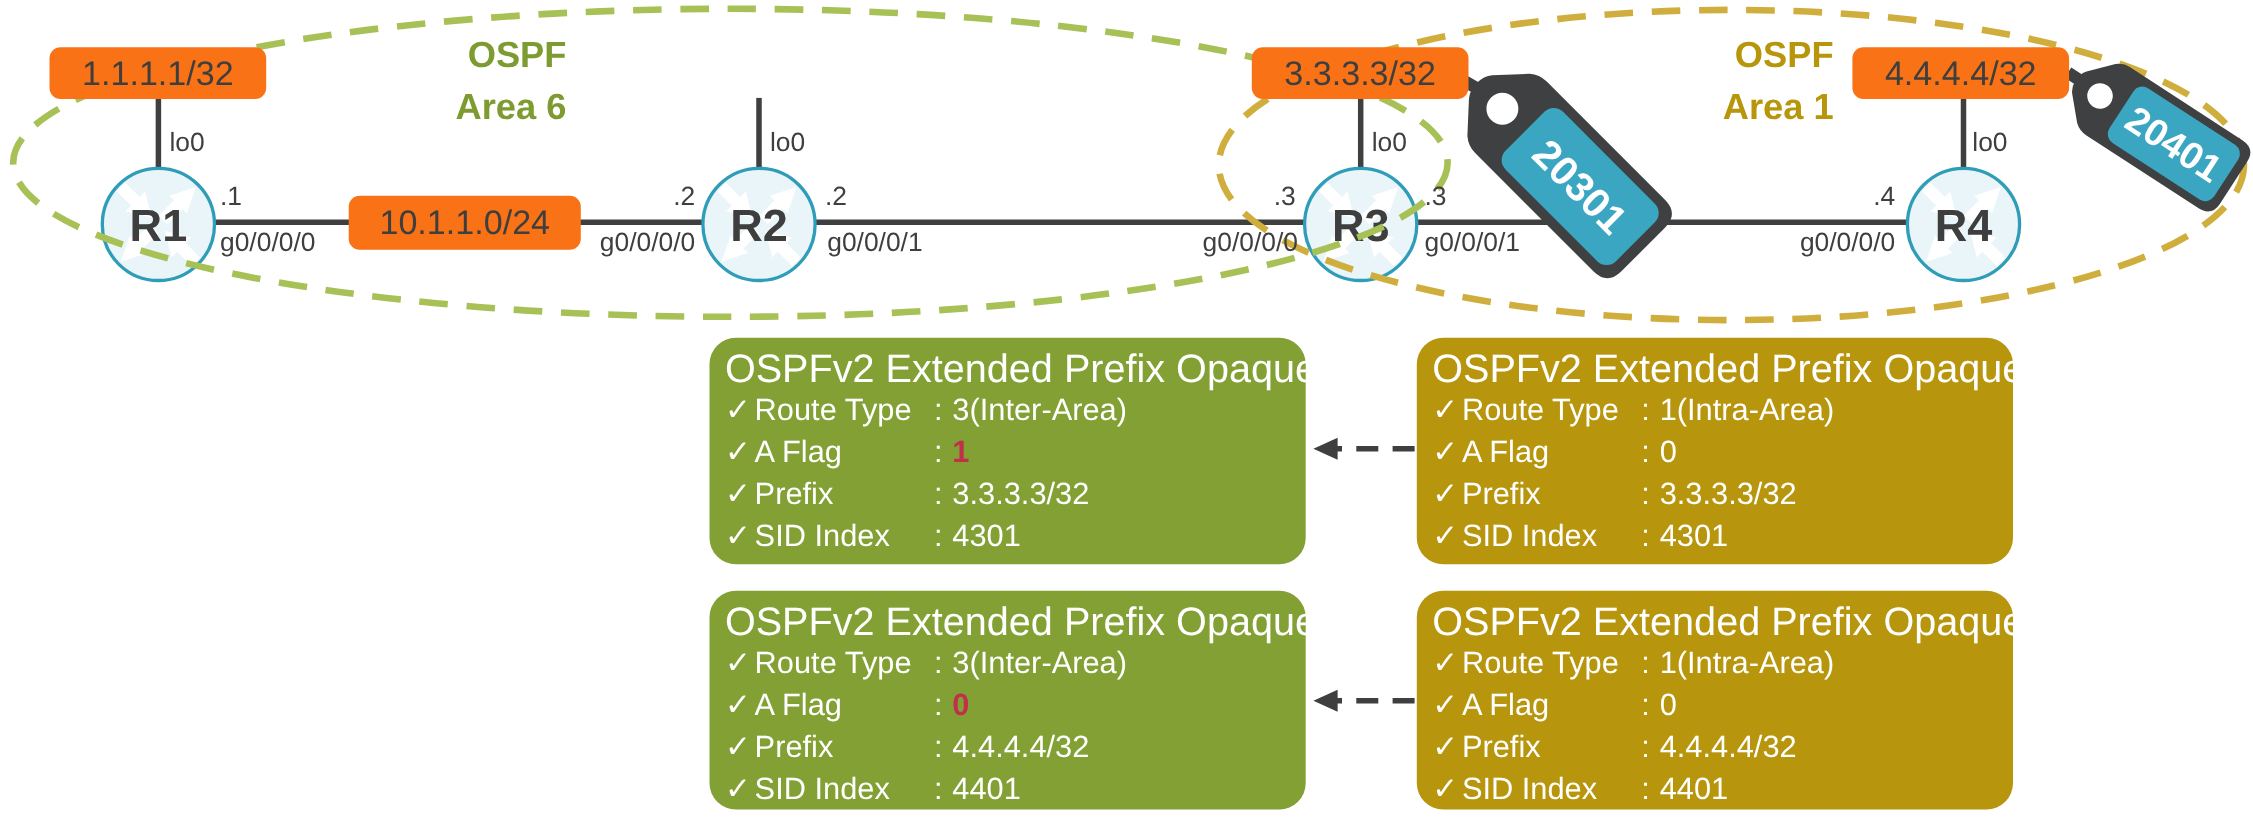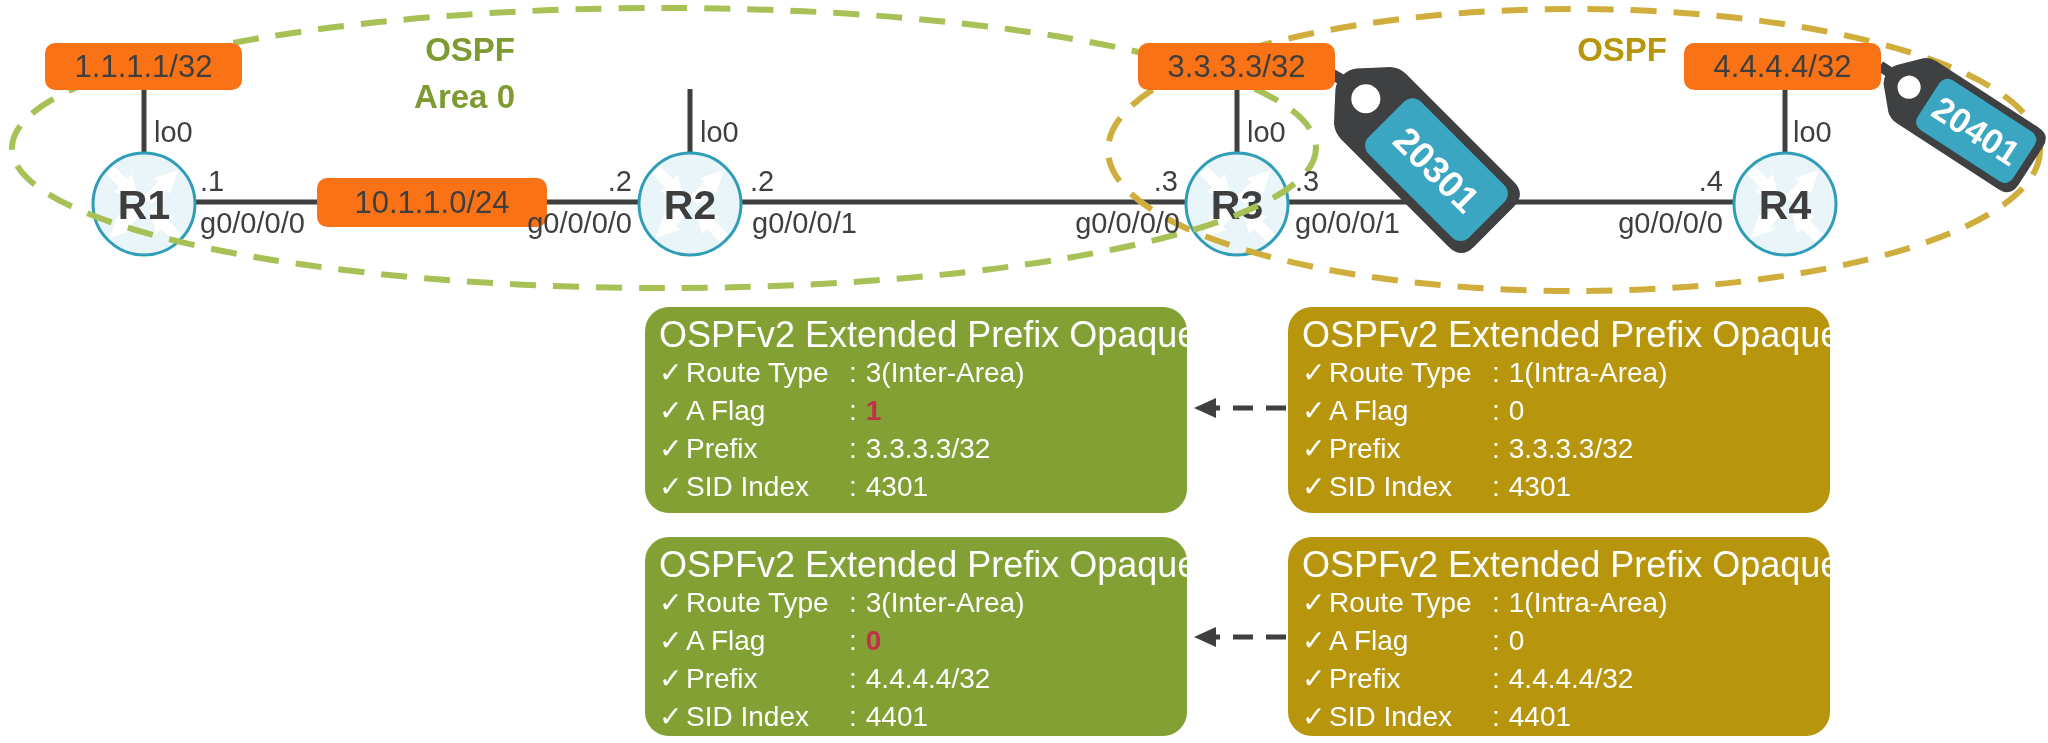--- a/index.html
+++ b/index.html
@@ -16,27 +16,27 @@
   .graybox{
     position:absolute;
     background:#f97316;
     border-radius:10px;
     color:#3e3e3e;
     font-size:31px;
     display:flex;align-items:center;justify-content:center;
     white-space:nowrap;
   }
   .lo-box{width:197px;height:47px;}
-  .net-box{width:230px;height:49px;}
+  .net-box{width:211px;height:49px;}
 
   
   .small-label{
     position:absolute;
     color:#3f3f3f;
-    font-size:29px;
+    font-size:24px;
     white-space:nowrap;
     line-height:1;
   }
   .ra{transform:translateX(-100%);}
 
   
   .area-label{
     position:absolute;
     width:250px;
     text-align:right;
@@ -136,24 +136,25 @@
     </g>
 
     <line x1="1286" y1="408" x2="1214" y2="408" stroke="#3f3f3f" stroke-width="5" stroke-dasharray="20 13"></line>
     <polygon points="1194,408 1216,398 1216,418" fill="#3f3f3f"></polygon>
     <line x1="1286" y1="637" x2="1214" y2="637" stroke="#3f3f3f" stroke-width="5" stroke-dasharray="20 13"></line>
     <polygon points="1194,637 1216,627 1216,647" fill="#3f3f3f"></polygon>
   </svg>
 
   <div class="area-label green" style="left:265px;top:26px;">
     <div>OSPF</div>
-    <div>Area 0</div>
+    <div>Area 6</div>
   </div>
   <div class="area-label gold" style="left:1417px;top:26px;">
     <div>OSPF</div>
+    <div>Area 1</div>
   </div>
 
   <div class="graybox lo-box" style="left:45px;top:43px;">1.1.1.1/32</div>
   <div class="graybox lo-box" style="left:1138px;top:43px;">3.3.3.3/32</div>
   <div class="graybox lo-box" style="left:1684px;top:43px;">4.4.4.4/32</div>
 
   <span class="small-label" style="left:154px;top:118px;">lo0</span>
   <span class="small-label" style="left:700px;top:118px;">lo0</span>
   <span class="small-label" style="left:1247px;top:118px;">lo0</span>
   <span class="small-label" style="left:1793px;top:118px;">lo0</span>

